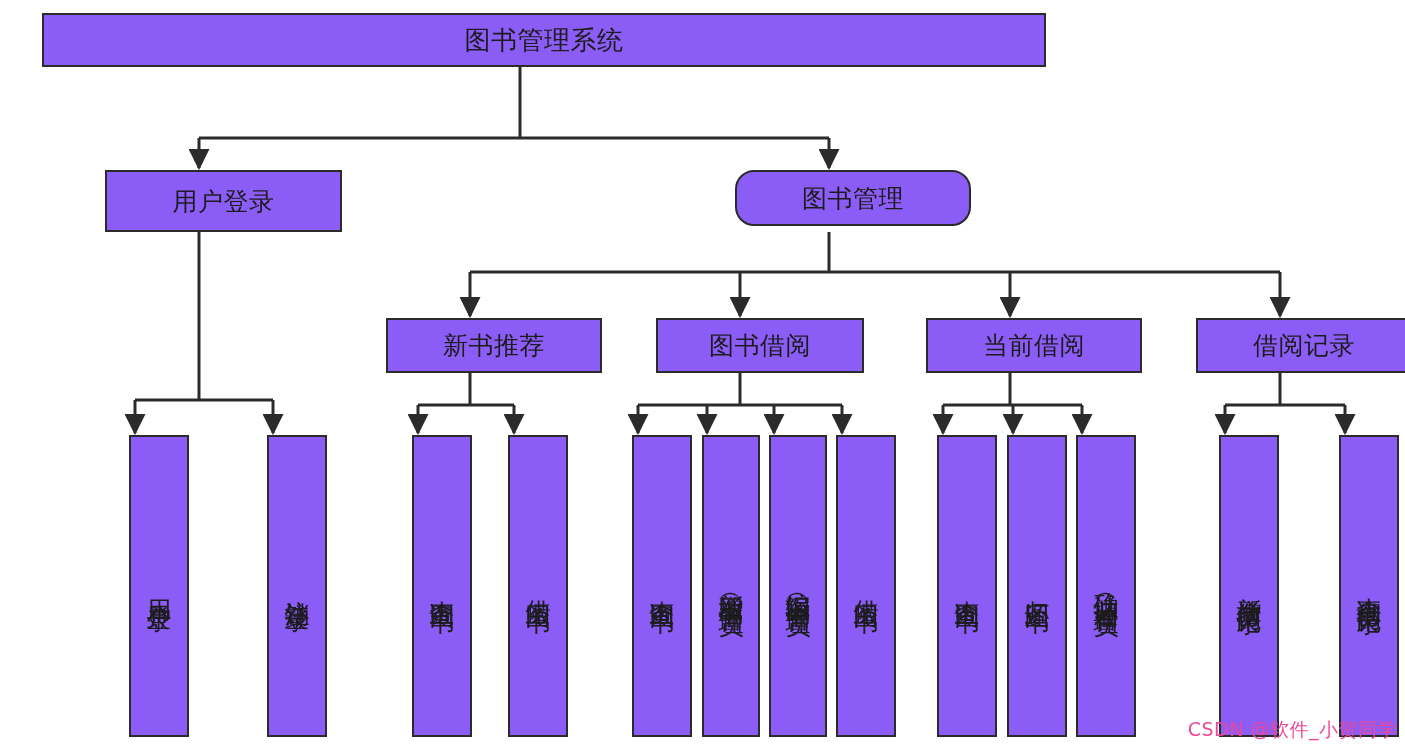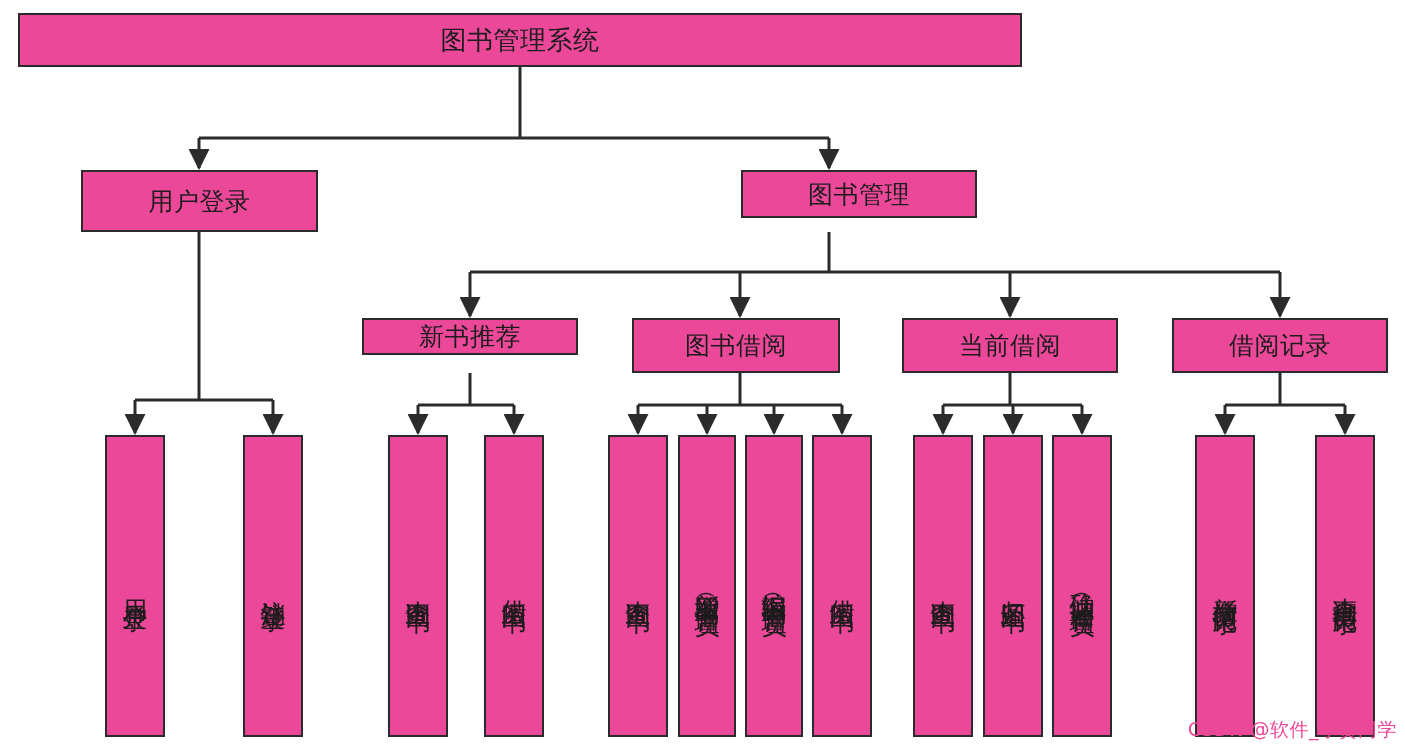--- a/index.html
+++ b/index.html
@@ -22,27 +22,28 @@
     position: absolute;
     left: 0;
     top: 0;
     width: 1405px;
     height: 747px;
     pointer-events: none;
   }
   .node {
     position: absolute;
     box-sizing: border-box;
-    background: #ec4899;
+    background: #8b5cf6;
     border: 2px solid #2b2b2b;
     display: flex;
     align-items: center;
     justify-content: center;
     color: #1c1c1c;
     z-index: 2;
+    margin-left: 24px;
   }
   .node-label {
     display: block;
     text-align: center;
     line-height: 1.08;
     color: #1c1c1c;
   }
   
   .node.horiz .node-label {
     font-size: 25px;
@@ -134,25 +135,25 @@
     </g>
   </svg>
 
   <div class="node horiz root" style="left: 18px; top: 13px; width: 1004px; height: 54px;">
     <span class="node-label">图书管理系统</span>
   </div>
 
   <div class="node horiz" style="left: 81px; top: 170px; width: 237px; height: 62px;">
     <span class="node-label">用户登录</span>
   </div>
-  <div class="node horiz" style="left: 741px; top: 170px; width: 236px; height: 48px;">
+  <div class="node horiz" style="left: 711px; top: 170px; width: 236px; height: 56px; border-radius: 19px;">
     <span class="node-label">图书管理</span>
   </div>
 
-  <div class="node horiz" style="left: 362px; top: 318px; width: 216px; height: 37px;">
+  <div class="node horiz" style="left: 362px; top: 318px; width: 216px; height: 55px;">
     <span class="node-label">新书推荐</span>
   </div>
   <div class="node horiz" style="left: 632px; top: 318px; width: 208px; height: 55px;">
     <span class="node-label">图书借阅</span>
   </div>
   <div class="node horiz" style="left: 1172px; top: 318px; width: 216px; height: 55px;">
     <span class="node-label">借阅记录</span>
   </div>
   <div class="node horiz" style="left: 902px; top: 318px; width: 216px; height: 55px;">
     <span class="node-label">当前借阅</span>

